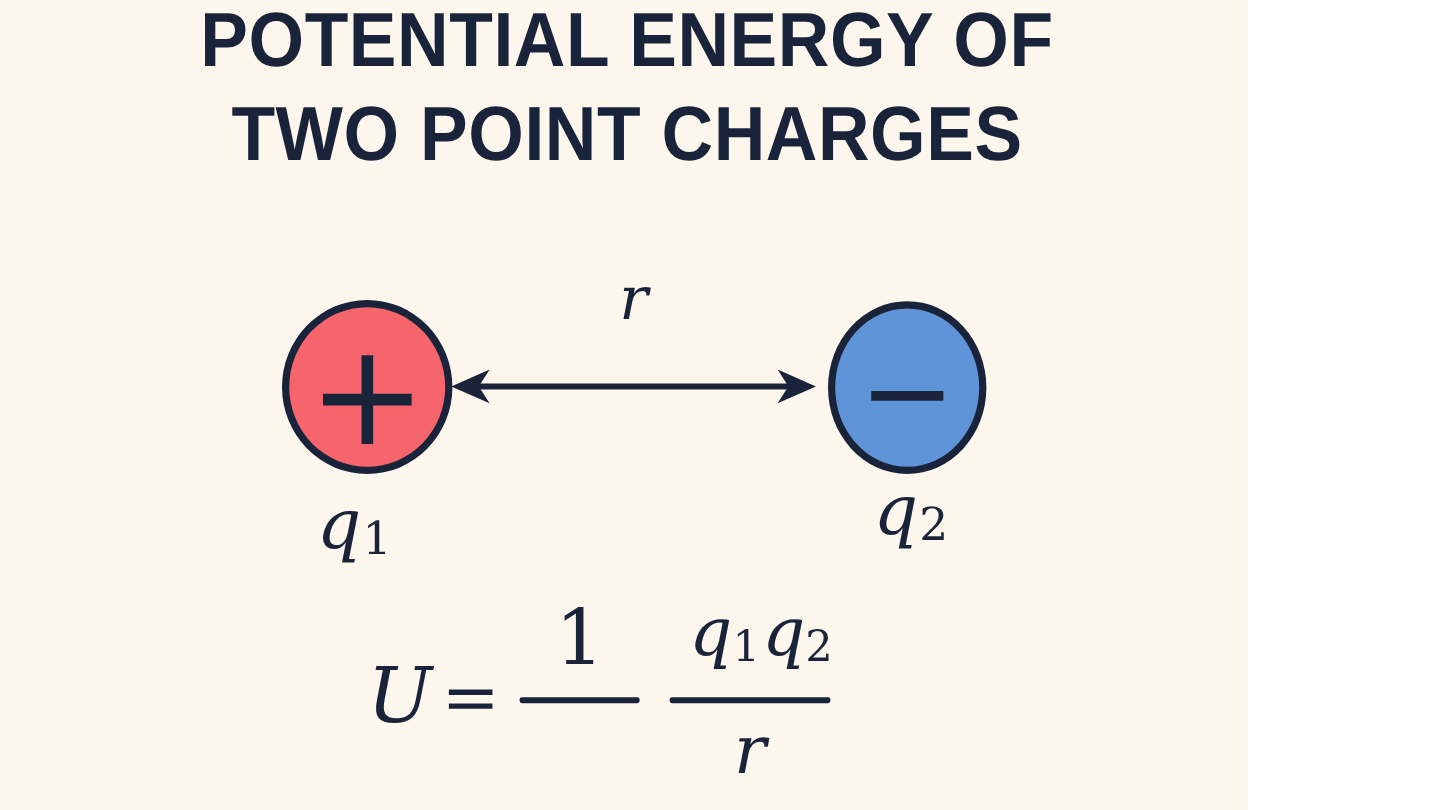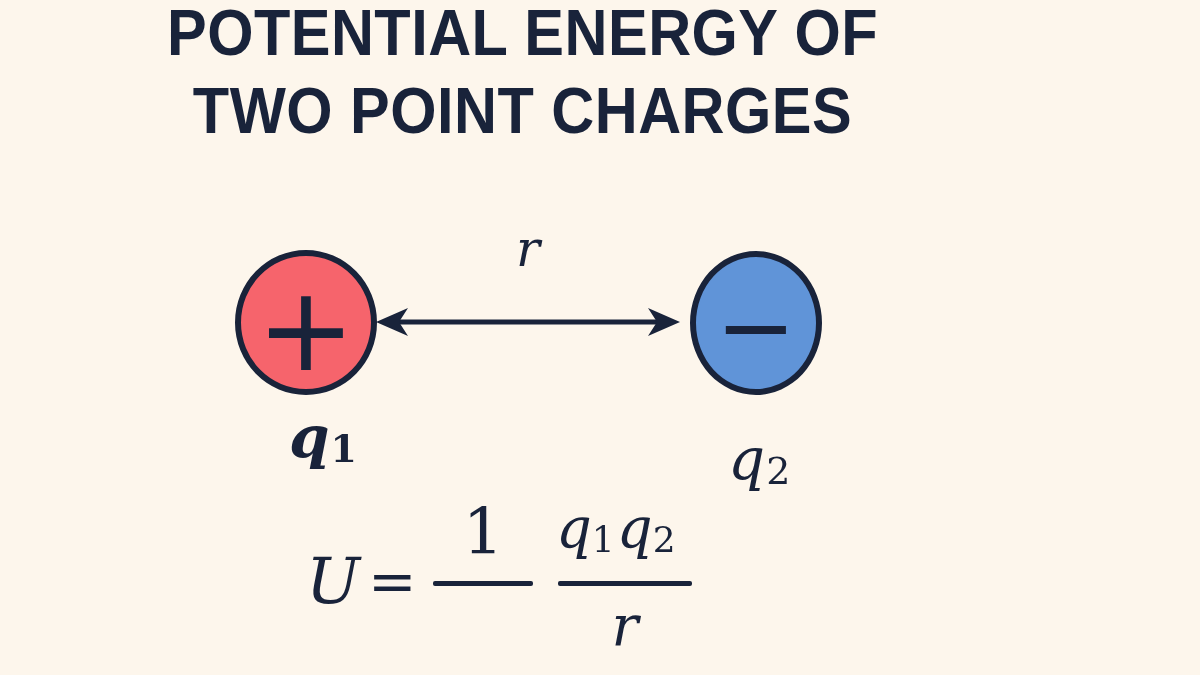--- a/index.html
+++ b/index.html
@@ -1,18 +1,18 @@
 <!DOCTYPE html>
 <html><head>
 <meta charset="utf-8">
 <style>
   html, body { margin: 0; padding: 0; }
   .canvas {
     position: relative;
-    width: 1200px;
+    width: 1040px;
     height: 675px;
     background: #fdf6ec;
     color: #19233a;
     font-family: "Liberation Sans", sans-serif;
     overflow: hidden;
   }
 
   
   .title {
     position: absolute;
@@ -72,38 +72,38 @@
     line-height: 1;
     white-space: nowrap;
   }
   .qlabel .sub {
     font-style: normal;
     font-size: 38px;
     position: relative;
     top: 0.14em;
     margin-left: 1px;
   }
-  .qlabel.q1 { left: 289px; top: 408px; font-weight: bold; }
-  .qlabel.q2 { left: 728px; top: 430px; }
+  .qlabel.q1 { left: 264px; top: 408px; }
+  .qlabel.q2 { left: 728px; top: 396px; }
 
   
   .fpiece {
     position: absolute;
     font-family: "DejaVu Serif", serif;
     line-height: 1;
     white-space: nowrap;
   }
   .f-lhs  { left: 306px; top: 549px; font-size: 64px; font-style: italic; }
   .f-eq   { left: 368px; top: 552px; font-size: 58px; }
   .f-num1 { left: 433px; top: 500px; width: 100px; text-align: center; font-size: 64px; }
   .f-bar  { position: absolute; height: 5px; background: #19233a; border-radius: 2px; }
   .f-bar1 { left: 433px; top: 581px; width: 100px; }
   .f-den1 { left: 443px; top: 604px; font-size: 64px; }
   .f-den1 .sub { font-size: 42px; position: relative; top: 0.2em; }
-  .f-num2 { left: 556px; top: 500px; width: 140px; text-align: left; font-size: 56px; font-style: italic; }
+  .f-num2 { left: 556px; top: 500px; width: 140px; text-align: right; font-size: 56px; font-style: italic; }
   .f-num2 .sub { font-style: normal; font-size: 36px; position: relative; top: 0.15em; margin-right: 2px; }
   .f-bar2 { left: 558px; top: 581px; width: 134px; }
   .f-den2 { left: 558px; top: 598px; width: 134px; text-align: center; font-size: 56px; font-style: italic; }
 </style>
 </head>
 <body>
 
 <div class="canvas">
 
   <h1 class="title">

